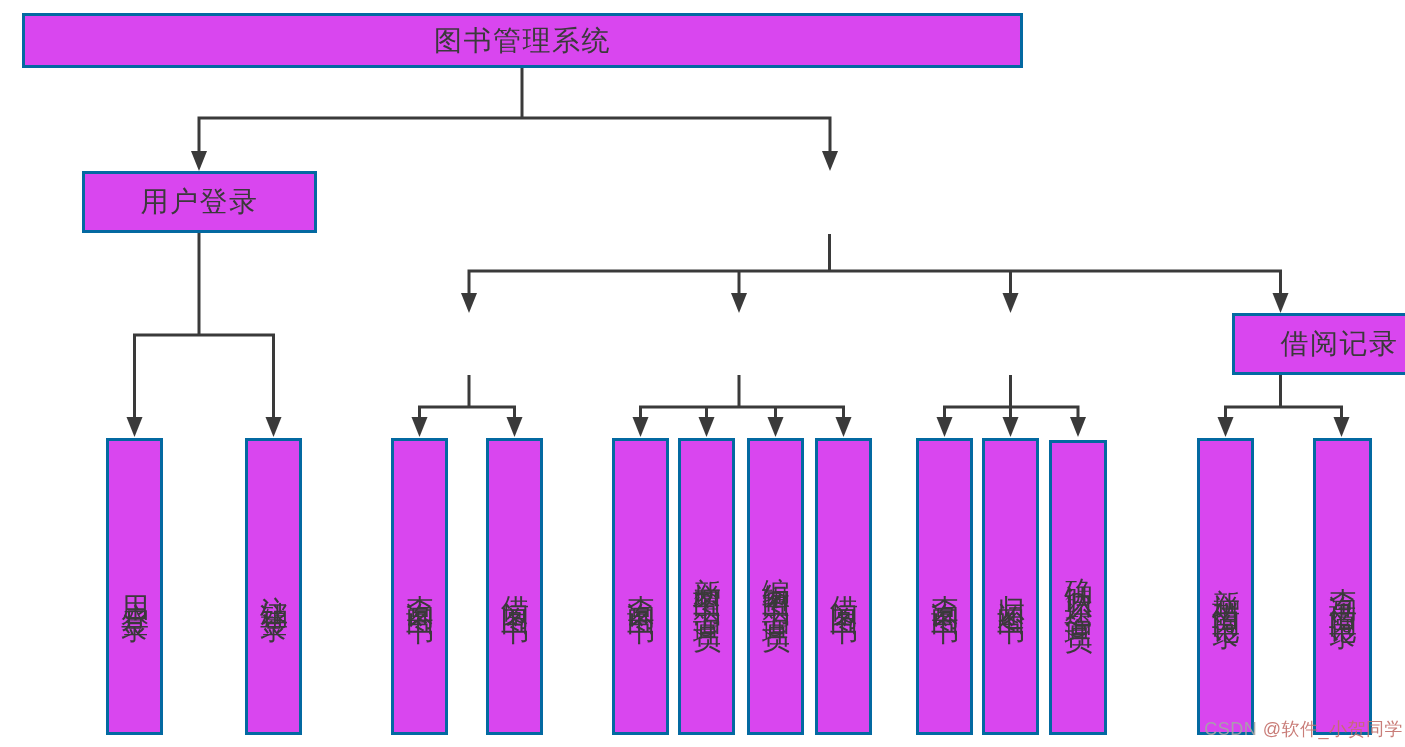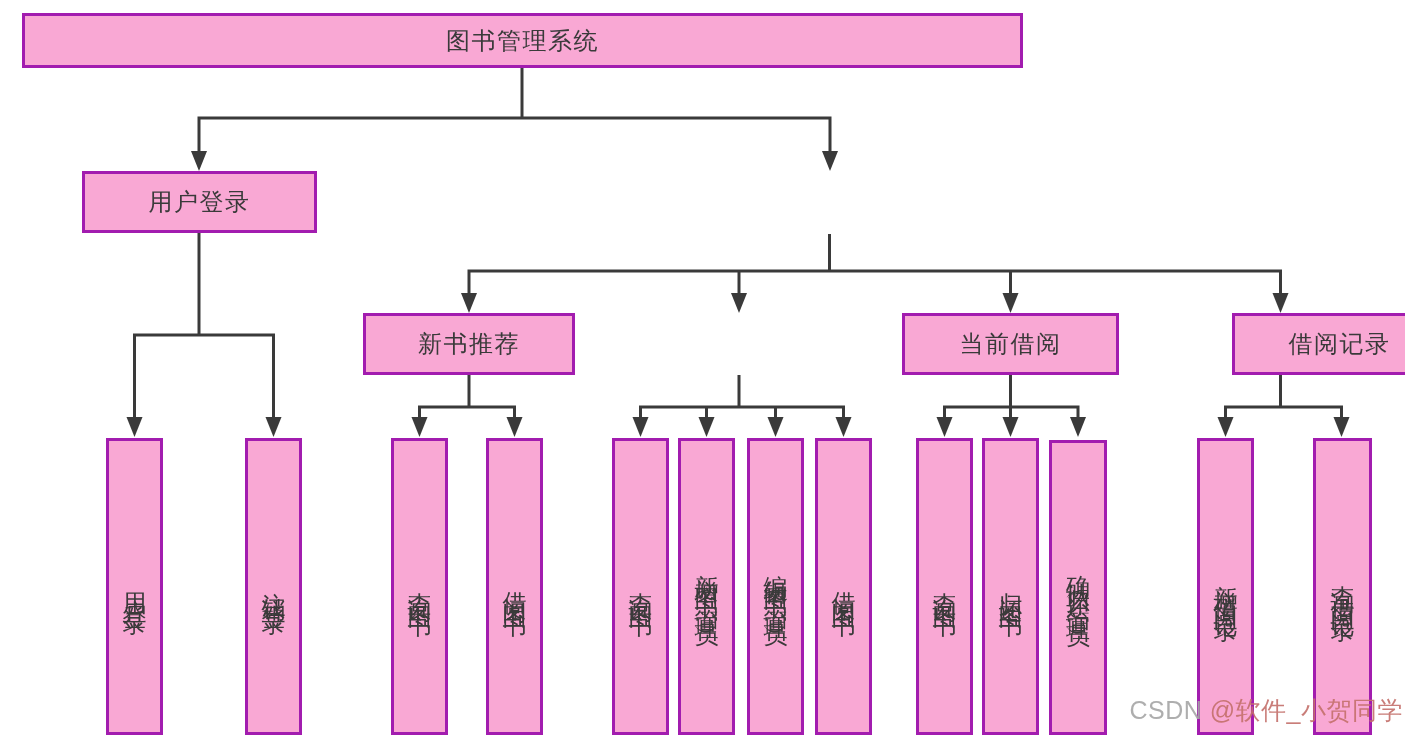--- a/index.html
+++ b/index.html
@@ -7,42 +7,42 @@
     position:relative;
     width:1405px;height:747px;
     background:#ffffff;
     font-family:"Liberation Sans",sans-serif;
     overflow:hidden;
   }
   #connectors{position:absolute;left:0;top:0;width:1405px;height:747px;pointer-events:none;}
   .box{
     position:absolute;
     box-sizing:border-box;
-    border:3px solid #a21caf;
-    background:#f9a8d4;
+    border:3px solid #0369a1;
+    background:#d946ef;
     display:flex;
     align-items:center;
     justify-content:center;
     color:#3a3a3a;
-    font-size:24px;
+    font-size:28px;
     line-height:1;
     z-index:2;
   }
   .box.h span{letter-spacing:1.5px;white-space:nowrap;}
   .box.v span{
     writing-mode:vertical-rl;
     letter-spacing:7px;
     white-space:nowrap;
   }
   .watermark{
     position:absolute;
     right:2px;
-    bottom:20px;
+    bottom:6px;
     z-index:3;
-    font-size:25px;
+    font-size:18px;
     letter-spacing:0.5px;
     white-space:nowrap;
     opacity:0.9;
   }
   .watermark .wm-gray{color:#a6a6a6;}
   .watermark .wm-red{color:#c4706b;}
 </style>
 </head>
 <body>
 
@@ -94,26 +94,20 @@
   </svg>
 
   <div class="box h" style="left:22px;top:13px;width:1001px;height:55px">
     <span>图书管理系统</span>
   </div>
 
   <div class="box h" style="left:82px;top:171px;width:235px;height:62px">
     <span>用户登录</span>
   </div>
 
-  <div class="box h" style="left:363px;top:313px;width:212px;height:62px">
-    <span>新书推荐</span>
-  </div>
-  <div class="box h" style="left:902px;top:313px;width:217px;height:62px">
-    <span>当前借阅</span>
-  </div>
   <div class="box h" style="left:1232px;top:313px;width:215px;height:62px">
     <span>借阅记录</span>
   </div>
 
   <div class="box v" style="left:106px;top:438px;width:57px;height:297px">
     <span>用户登录</span>
   </div>
   <div class="box v" style="left:245px;top:438px;width:57px;height:297px">
     <span>注销登录</span>
   </div>

